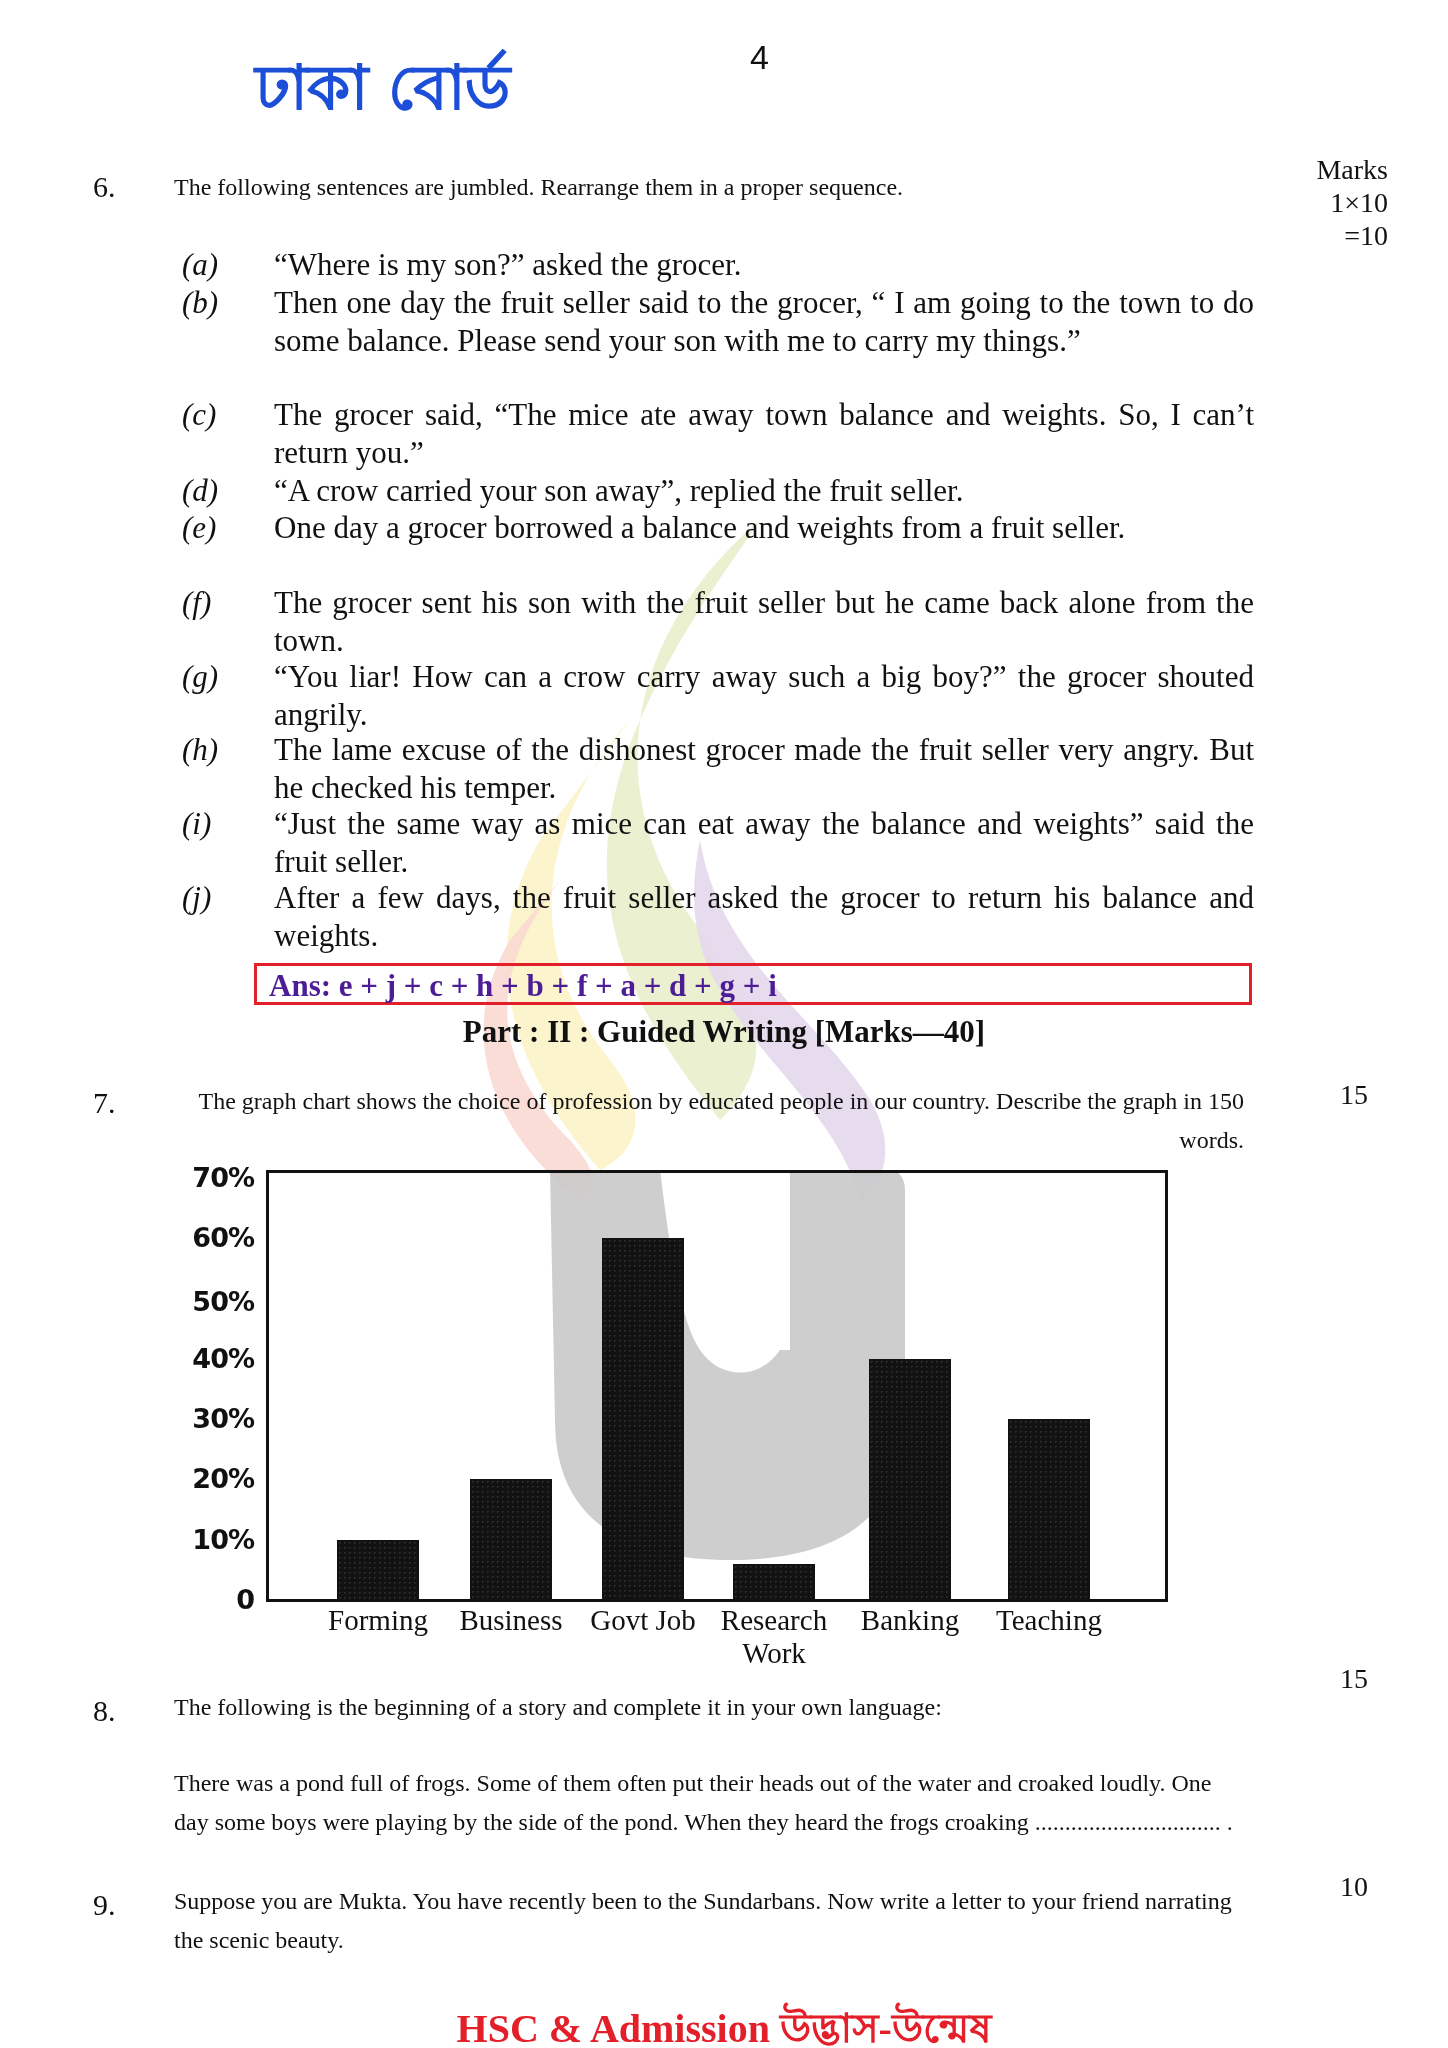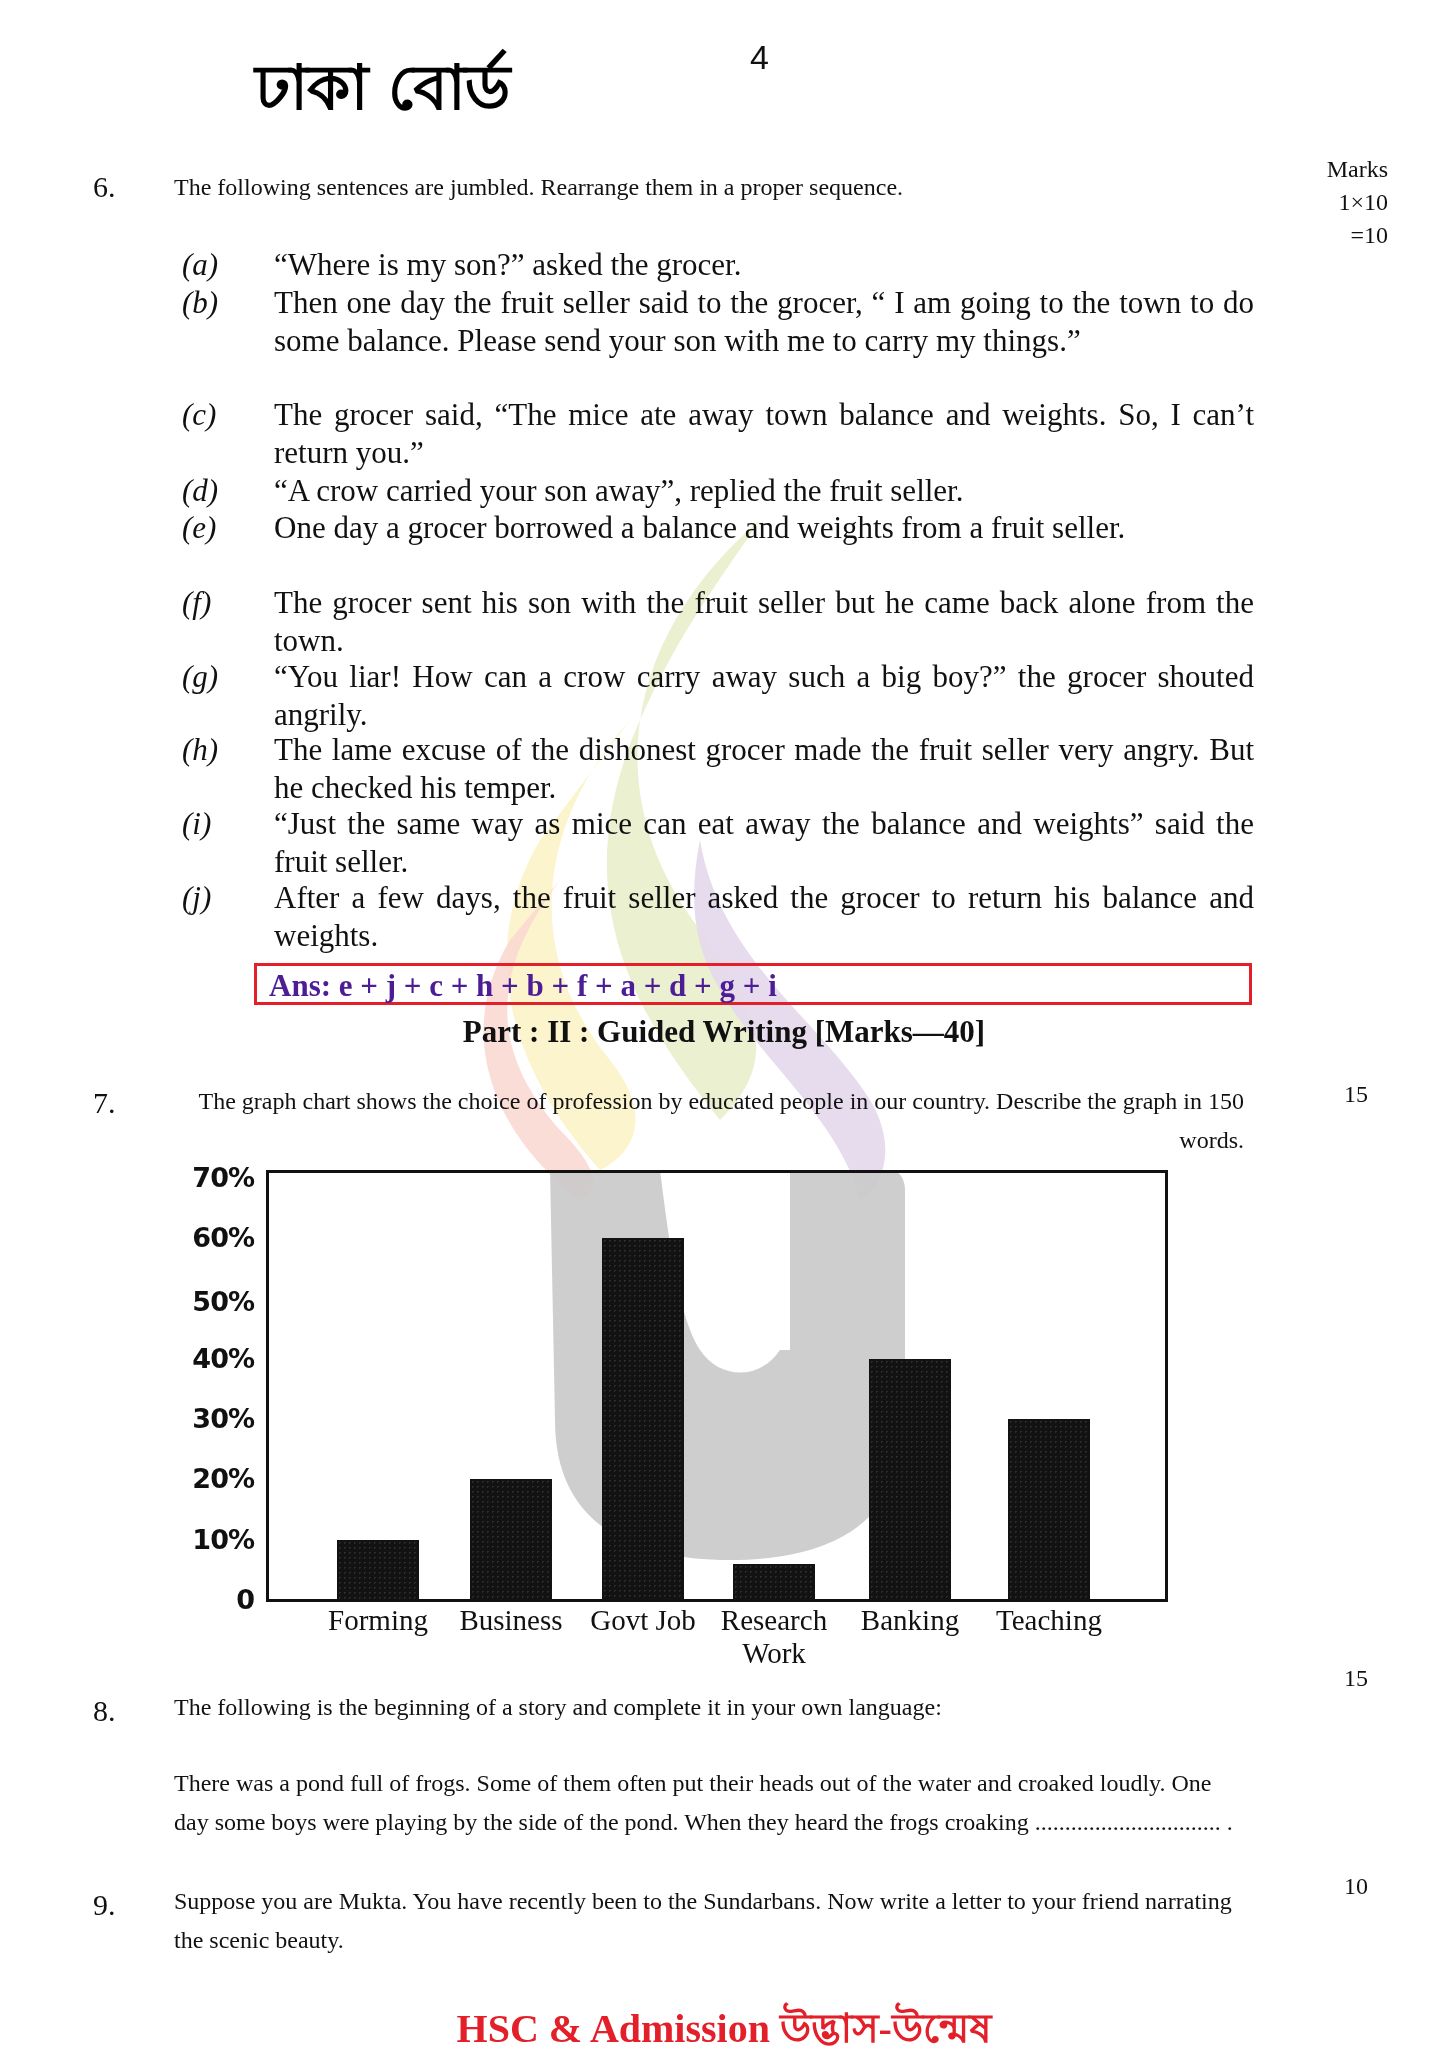--- a/index.html
+++ b/index.html
@@ -5,24 +5,24 @@
   html, body { margin: 0; padding: 0; }
   body {
     width: 1448px; height: 2048px; background: #ffffff; position: relative; overflow: hidden;
     font-family: "Liberation Serif", "DejaVu Serif", serif; color: #111;
   }
   .abs { position: absolute; }
   
   .wm { position: absolute; pointer-events: none; z-index: 0; }
   .content { position: relative; z-index: 1; }
 
-  .board-title { left: 255px; top: 40px; font-size: 62px; font-weight: bold; color: #000000; font-family: "DejaVu Sans", sans-serif; letter-spacing: -1px; }
+  .board-title { left: 255px; top: 40px; font-size: 62px; font-weight: bold; color: #1d4ed8; font-family: "DejaVu Sans", sans-serif; letter-spacing: -1px; }
   .page-num { left: 750px; top: 38px; font-size: 34px; font-family: "Liberation Sans", sans-serif; }
 
-  .marks-side { right: 60px; text-align: right; font-size: 24px; line-height: 33px; font-family: "Liberation Serif", serif; }
+  .marks-side { right: 60px; text-align: right; font-size: 28px; line-height: 33px; font-family: "Liberation Serif", serif; }
 
   .qnum { position: absolute; left: 93px; font-size: 30px; }
   .qtext { position: absolute; left: 174px; width: 1080px; font-size: 24px; line-height: 39px; text-align: justify; }
   .item { position: absolute; left: 182px; width: 1080px; font-size: 31px; line-height: 37.5px; }
   .item .lbl { position: absolute; left: 0; width: 60px; font-style: italic; }
   .item .txt { position: absolute; left: 92px; width: 980px; text-align: justify; }
 
   .ans-box { left: 254px; top: 963px; width: 998px; height: 42px; border: 3px solid #e3202a; color: #4c1d95; font-weight: bold; font-size: 31px; line-height: 40px; padding-left: 12px; box-sizing: border-box; }
   .part-title { left: 0; width: 1448px; top: 1014px; text-align: center; font-weight: bold; font-size: 31px; }
 

